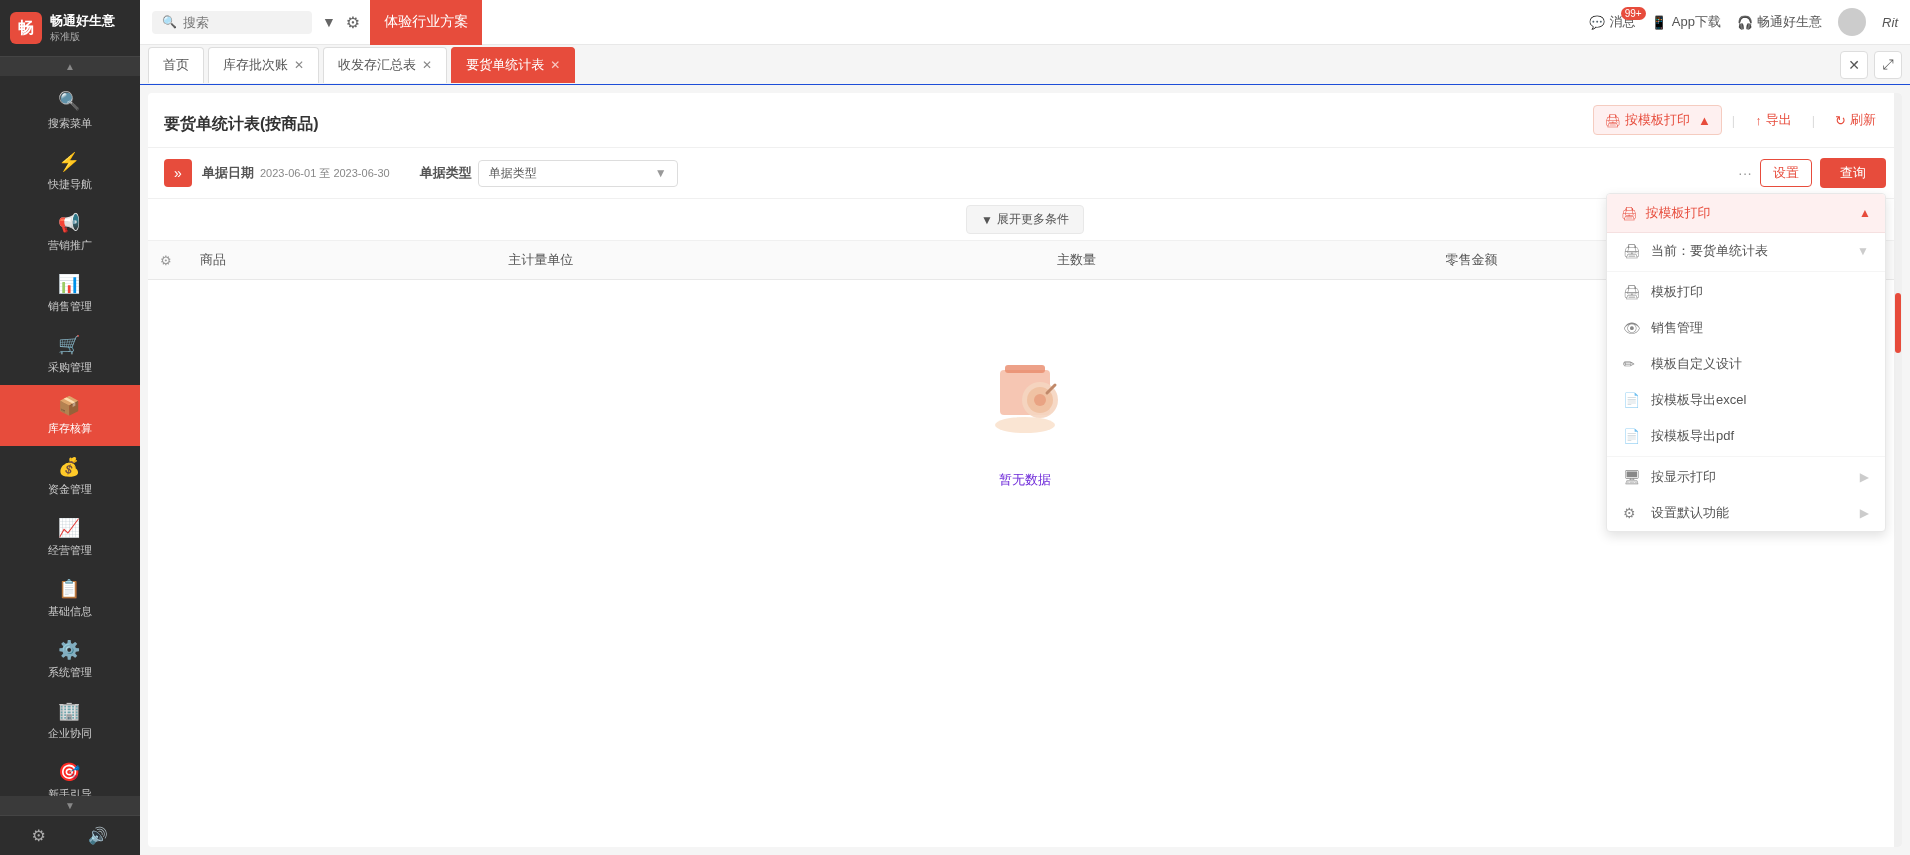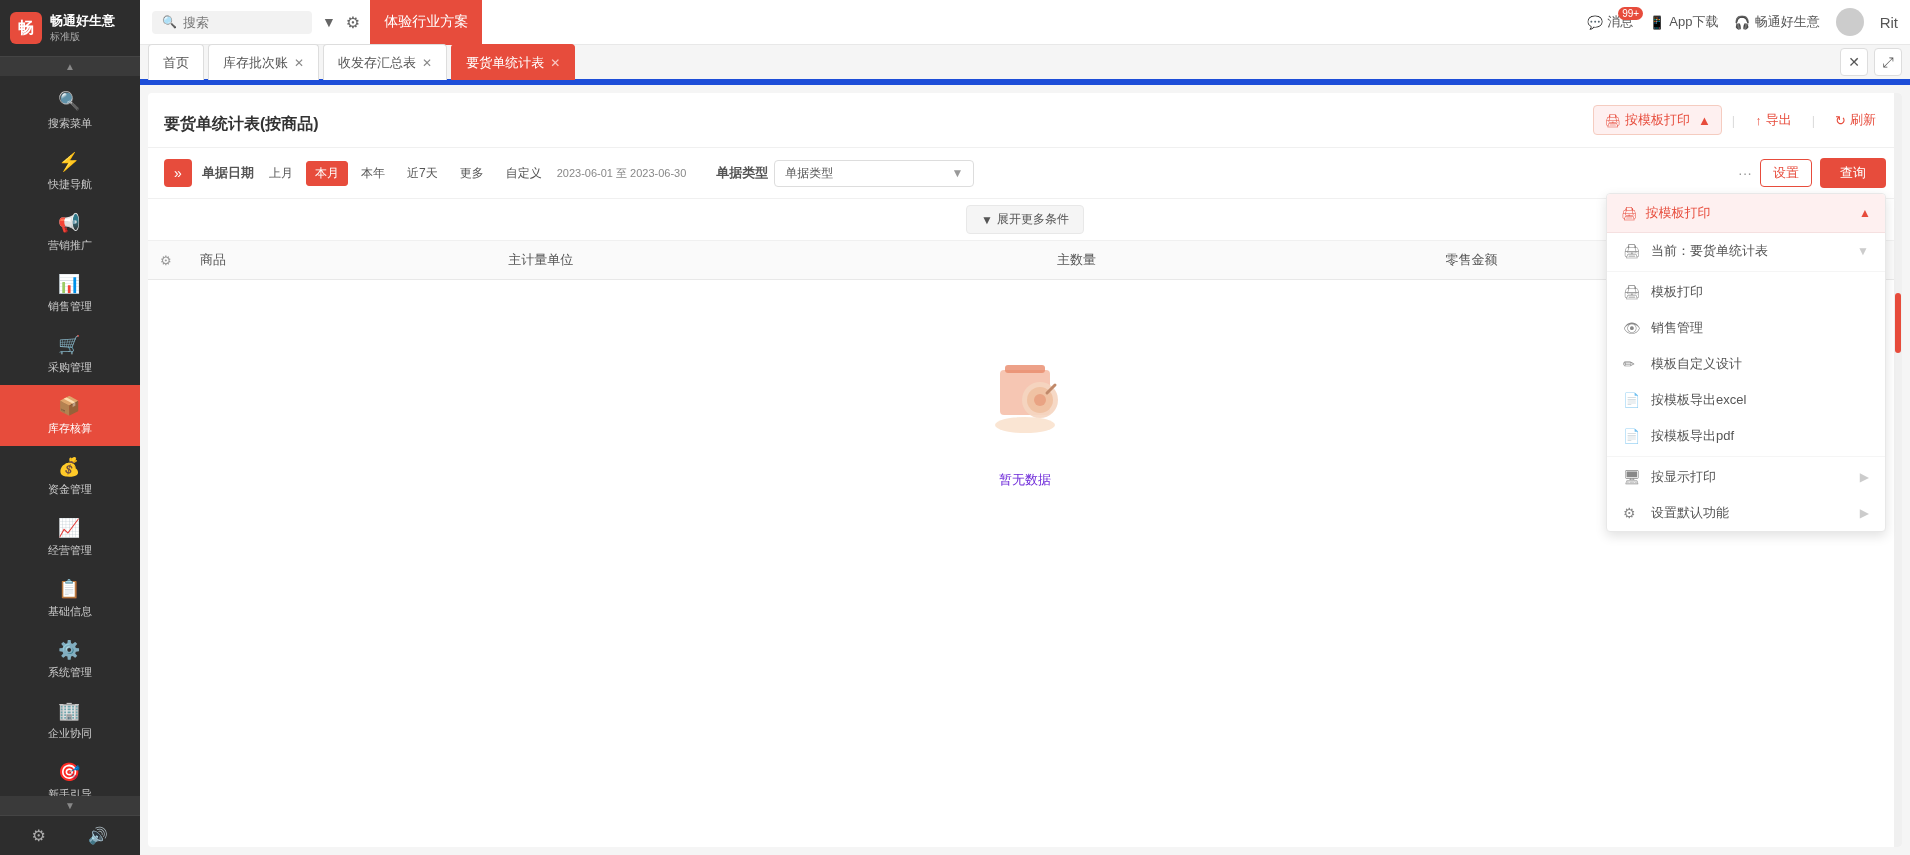--- a/index.html
+++ b/index.html
@@ -28,24 +28,24 @@
     .topbar { height: 45px; background: #fff; border-bottom: 1px solid #e8e8e8; display: flex; align-items: center; padding: 0 12px; gap: 10px; flex-shrink: 0; }
     .topbar-search { background: #f2f2f2; border-radius: 4px; padding: 4px 10px; display: flex; align-items: center; gap: 6px; color: #999; font-size: 12px; width: 160px; }
     .topbar-search input { background: transparent; border: none; outline: none; font-size: 13px; color: #701a75; width: 100px; }
     .topbar-dropdown { color: #666; cursor: pointer; font-size: 14px; }
     .topbar-gear { color: #666; cursor: pointer; font-size: 16px; }
     .topbar-trial-btn { background: #e74c3c; color: white; border: none; border-radius: 4px; padding: 18px 14px; font-size: 14px; cursor: pointer; }
     .topbar-right { margin-left: auto; display: flex; align-items: center; gap: 16px; color: #555; font-size: 13px; }
     .topbar-badge { position: relative; display: inline-flex; align-items: center; gap: 4px; cursor: pointer; }
     .badge-count { position: absolute; top: -6px; right: -10px; background: #e74c3c; color: white; border-radius: 10px; font-size: 10px; padding: 1px 4px; min-width: 18px; text-align: center; }
     .topbar-avatar { width: 28px; height: 28px; background: #ccc; border-radius: 50%; }
-    .topbar-username { color: #555; font-size: 15px; cursor: pointer; }
-
-    
-    .tabbar { height: 40px; background: #f5f5f5; border-bottom: 6px solid #1d4ed8; display: flex; align-items: center; padding: 0 8px; gap: 4px; flex-shrink: 0; }
+    .topbar-username { color: #555; font-size: 13px; cursor: pointer; font-style: italic; }
+
+    
+    .tabbar { height: 40px; background: #f5f5f5; border-bottom: 1px solid #1d4ed8; display: flex; align-items: center; padding: 0 8px; gap: 4px; flex-shrink: 0; }
     .tab { display: flex; align-items: center; gap: 6px; padding: 6px 14px; border-radius: 4px 4px 0 0; font-size: 13px; cursor: pointer; background: #fff; border: 1px solid #ddd; border-bottom: none; color: #555; height: 36px; }
     .tab.active { background: #e74c3c; color: white; border-color: #e74c3c; }
     .tab-close { font-size: 12px; opacity: 0.7; cursor: pointer; }
     .tabbar-icon-btn { width: 28px; height: 28px; background: #fff; border: 1px solid #ddd; border-radius: 4px; display: flex; align-items: center; justify-content: center; cursor: pointer; color: #555; font-size: 14px; }
 
     
     .page-content { flex: 1; background: #f5f5f5; overflow: hidden; position: relative; }
     .content-panel { background: white; margin: 8px; border-radius: 4px; height: calc(100% - 16px); overflow: hidden; position: relative; }
 
     
@@ -245,28 +245,20 @@
           </div>
         </div>
       </div>
 
       <div class="filter-bar">
         <div style="display:flex; align-items:center; background:#e74c3c; border-radius:4px; width:28px; height:28px; justify-content:center; cursor:pointer;">
           <span style="color:white; font-size:14px;">»</span>
         </div>
         <div class="filter-section">
           <span class="filter-label">单据日期</span>
-          <div class="date-filter" id="date-btns">
-              <div class="date-btn">上月</div>
-              <div class="date-btn active">本月</div>
-              <div class="date-btn">本年</div>
-              <div class="date-btn">近7天</div>
-              <div class="date-btn">更多</div>
-              <div class="date-btn">自定义</div>
-            </div>
           <span class="date-range">2023-06-01 至 2023-06-30</span>
         </div>
         <div class="filter-section" style="margin-left: 20px;">
           <span class="filter-label">单据类型</span>
           <div class="filter-select" style="width:200px;">
             <span>单据类型</span>
             <span class="filter-select-arrow">▼</span>
           </div>
         </div>
         <div style="margin-left:auto; display:flex; gap:8px; align-items:center;">

